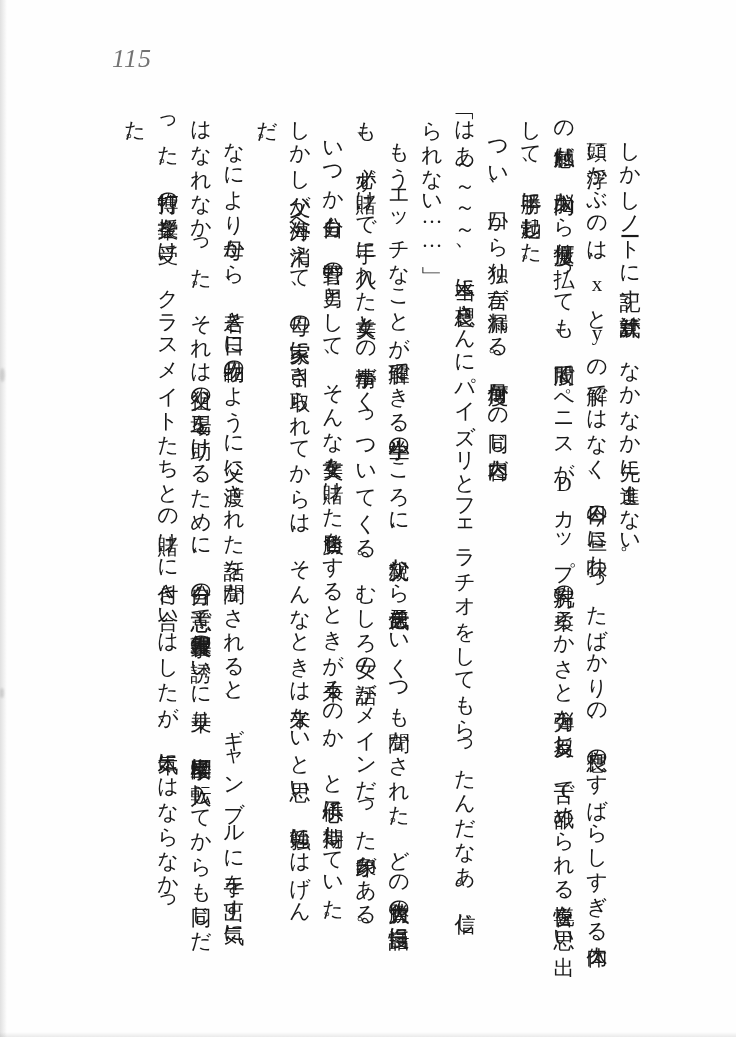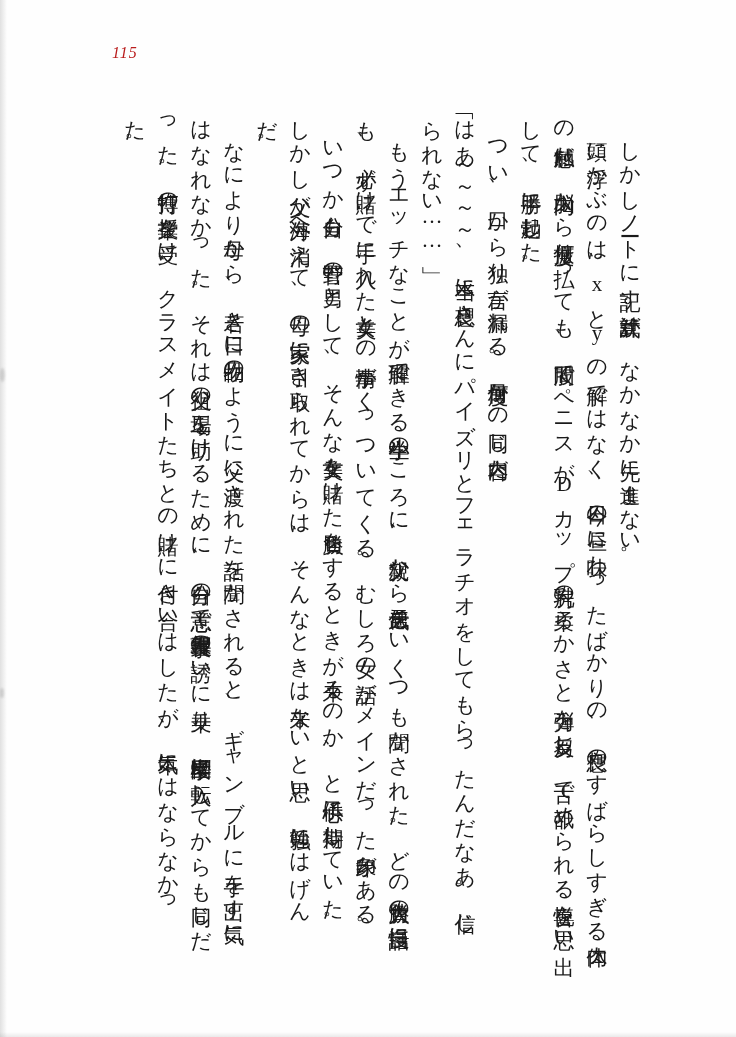--- a/index.html
+++ b/index.html
@@ -40,23 +40,23 @@
   }
   .smudge.s1 { left: 0px; top: 368px; width: 5px; height: 14px; }
   .smudge.s2 { left: 0px; top: 688px; width: 4px; height: 10px; }
 
   .page-number {
     position: absolute;
     left: 112px;
     top: 44px;
     font-family: "Liberation Serif", "DejaVu Serif", serif;
     font-style: italic;
-    font-size: 16px;
+    font-size: 26px;
     letter-spacing: 1px;
-    color: #b91c1c;
+    color: #737373;
   }
 
   .text-block {
     position: absolute;
     top: 106px;
     right: 90px;
     width: 564px;
     height: 838px;
     writing-mode: vertical-rl;
     text-orientation: upright;

